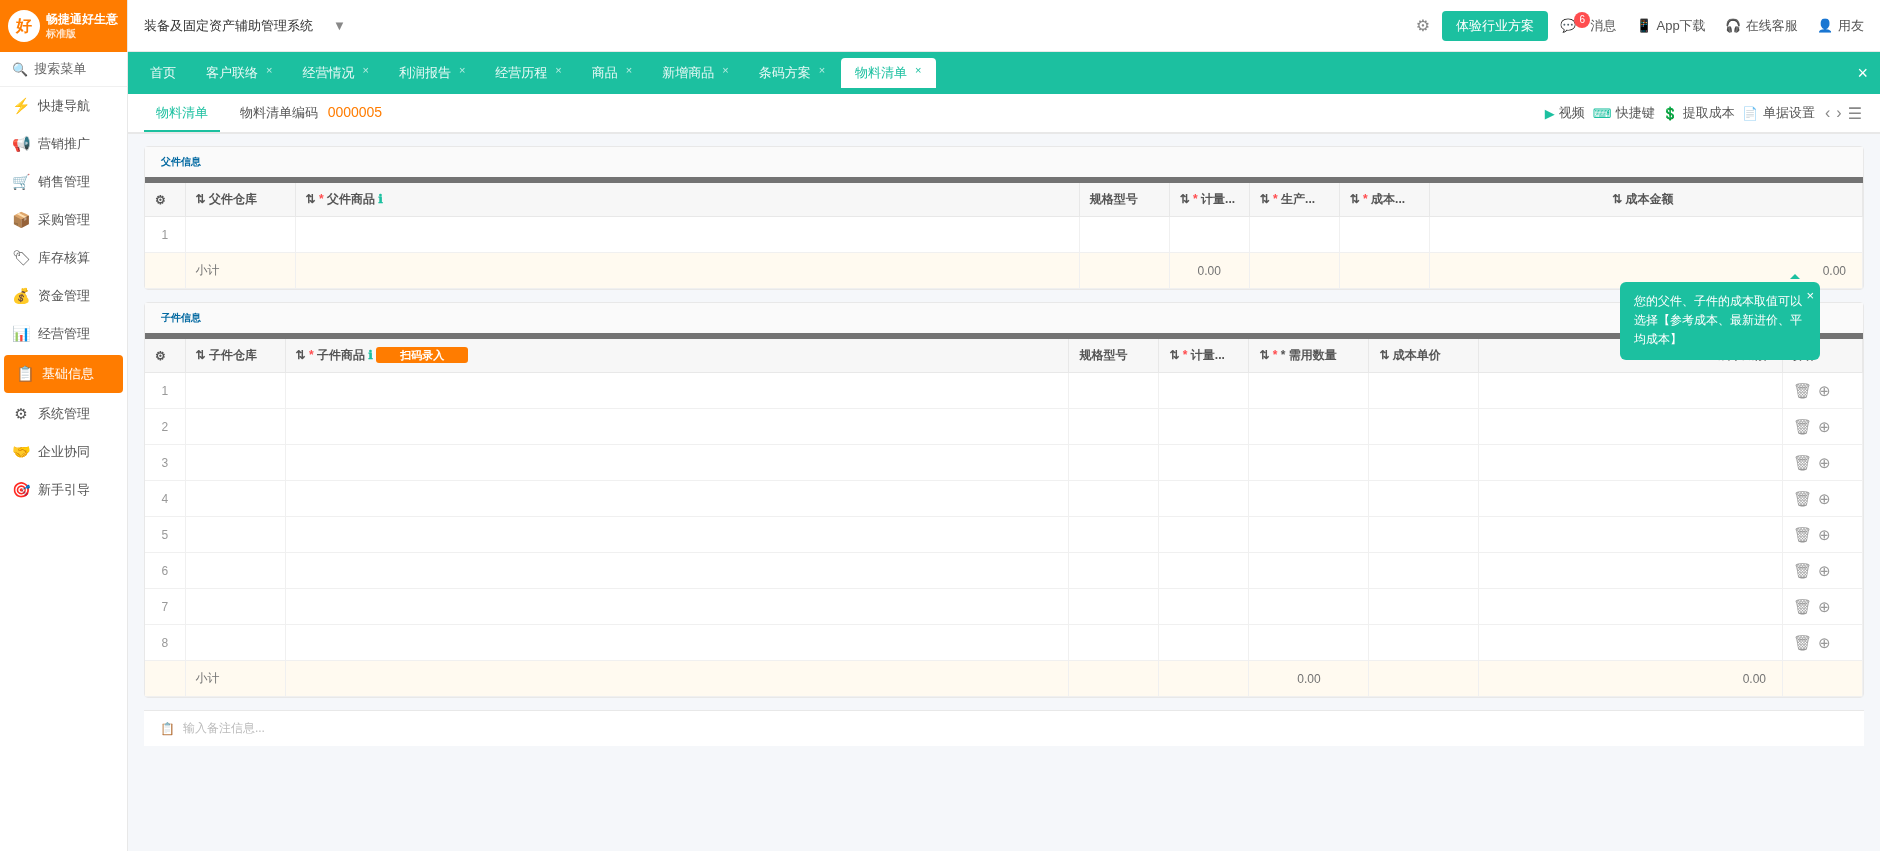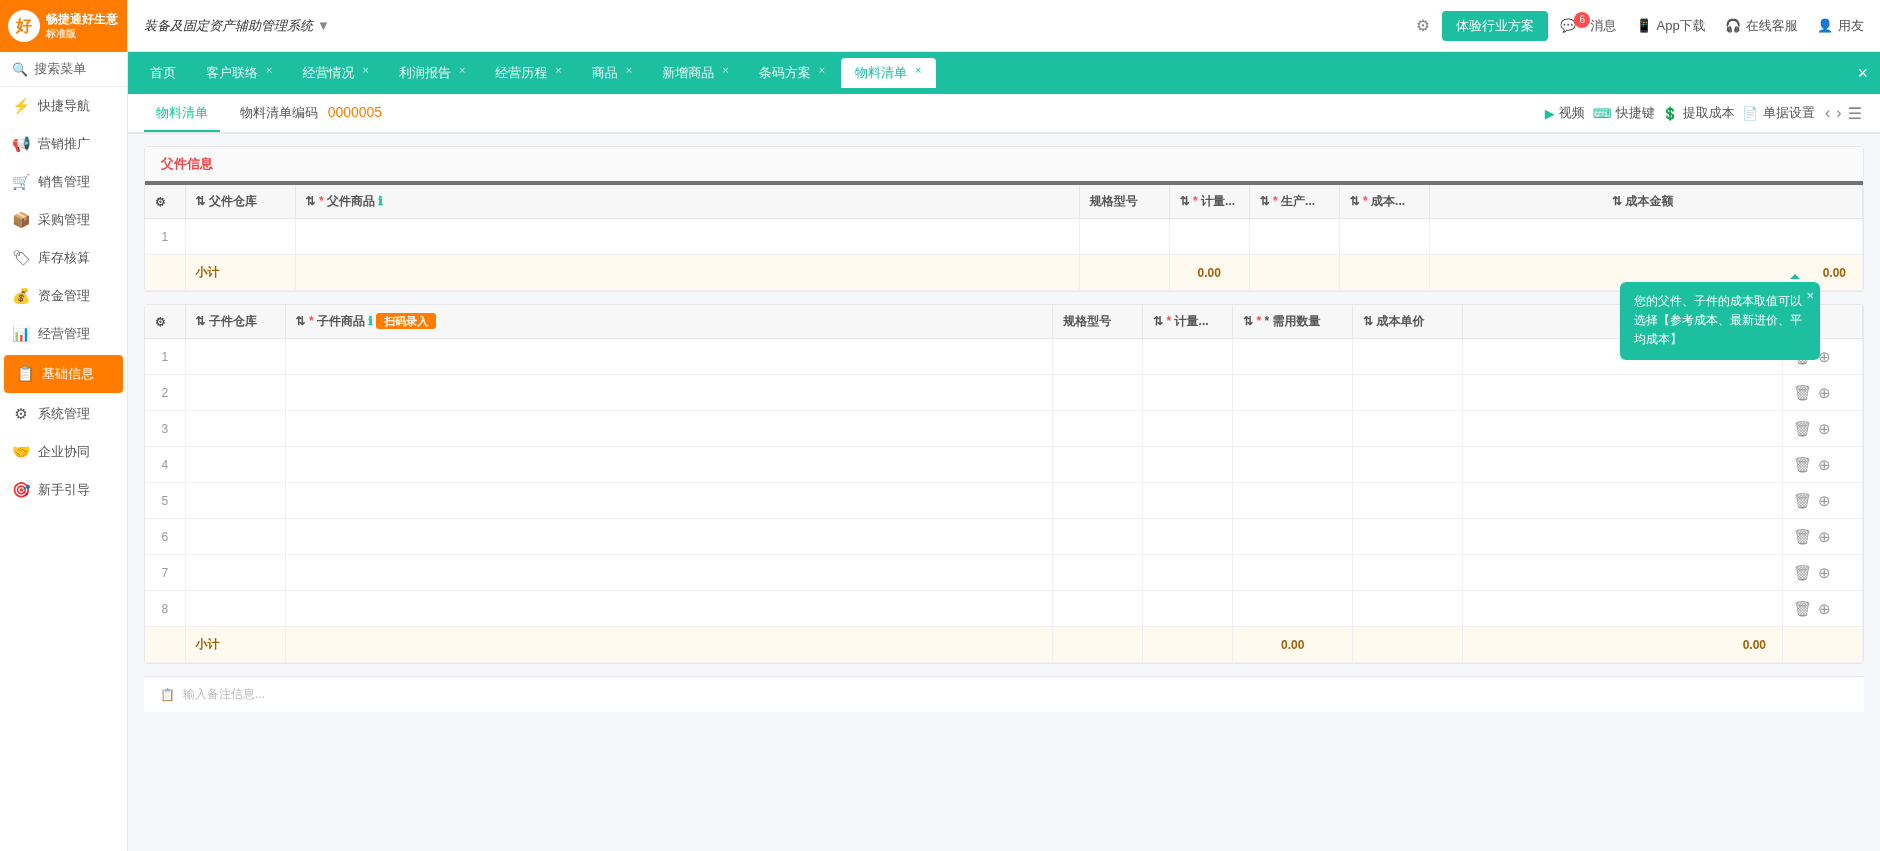--- a/index.html
+++ b/index.html
@@ -69,22 +69,21 @@
       padding: 0 16px;
       border-bottom: 1px solid #e8e8e8;
       gap: 12px;
     }
     .topbar-system {
       font-size: 13px;
       color: #333;
       flex: 1;
       display: flex;
       align-items: center;
-      gap: 4px;
-      font-style: italic;
+      gap: 20px;
     }
     .topbar-gear { color: #888; cursor: pointer; font-size: 16px; }
     .topbar-trial {
       background: #1cc0a0;
       color: #fff;
       padding: 6px 14px;
       border-radius: 4px;
       font-size: 13px;
       cursor: pointer;
     }
@@ -165,24 +164,24 @@
       flex: 1;
       overflow-y: auto;
       background: #f5f7fa;
       padding: 12px 16px;
     }
 
     
     .section { background: #fff; margin-bottom: 12px; border: 1px solid #e8e8e8; border-radius: 4px; }
     .section-title {
       padding: 8px 16px;
-      font-size: 13px;
+      font-size: 10px;
       font-weight: 600;
-      color: #ef4444;
-      border-bottom: 4px solid #737373;
+      color: #0369a1;
+      border-bottom: 6px solid #737373;
       background: #fafafa;
     }
 
     
     .data-table { width: 100%; border-collapse: collapse; }
     .data-table th {
       background: #f7f7f7;
       padding: 8px 10px;
       text-align: left;
       font-size: 12px;
@@ -195,30 +194,30 @@
     .data-table td {
       padding: 6px 10px;
       border-bottom: 1px solid #f0f0f0;
       border-right: 1px solid #f0f0f0;
       font-size: 12px;
       height: 36px;
     }
     .row-num { color: #999; width: 40px; text-align: center; }
     .subtotal-row td {
       background: #fffaf0;
-      font-weight: 700;
-      color: #a16207;
+      font-weight: 400;
+      color: #737373;
     }
     .subtotal-label { color: #888; }
     .subtotal-val { font-weight: bold; }
 
     .scan-btn {
       background: #ff7c00;
       color: #fff;
-      padding: 2px 8px;
+      padding: 2px 24px;
       border-radius: 3px;
       font-size: 11px;
       cursor: pointer;
     }
 
     .action-icons { display: flex; gap: 6px; }
     .action-icon { color: #999; cursor: pointer; font-size: 15px; }
 
     
     .tooltip-popup {
@@ -517,20 +516,21 @@
             <td style="text-align:center" class="subtotal-val">0.00</td>
             <td></td>
             <td></td>
             <td style="text-align:right;padding-right:16px" class="subtotal-val">0.00</td>
           </tr>
         </tbody>
       </table>
     </div>
 
     <div class="section">
+      <div class="section-title">子件信息</div>
       <table class="data-table">
         <thead>
           <tr>
             <th class="col-settings">
               <span>⚙</span>
             </th>
             <th class="col-child-warehouse">
               <span>⇅</span>
               <span>子件仓库</span>
             </th>

